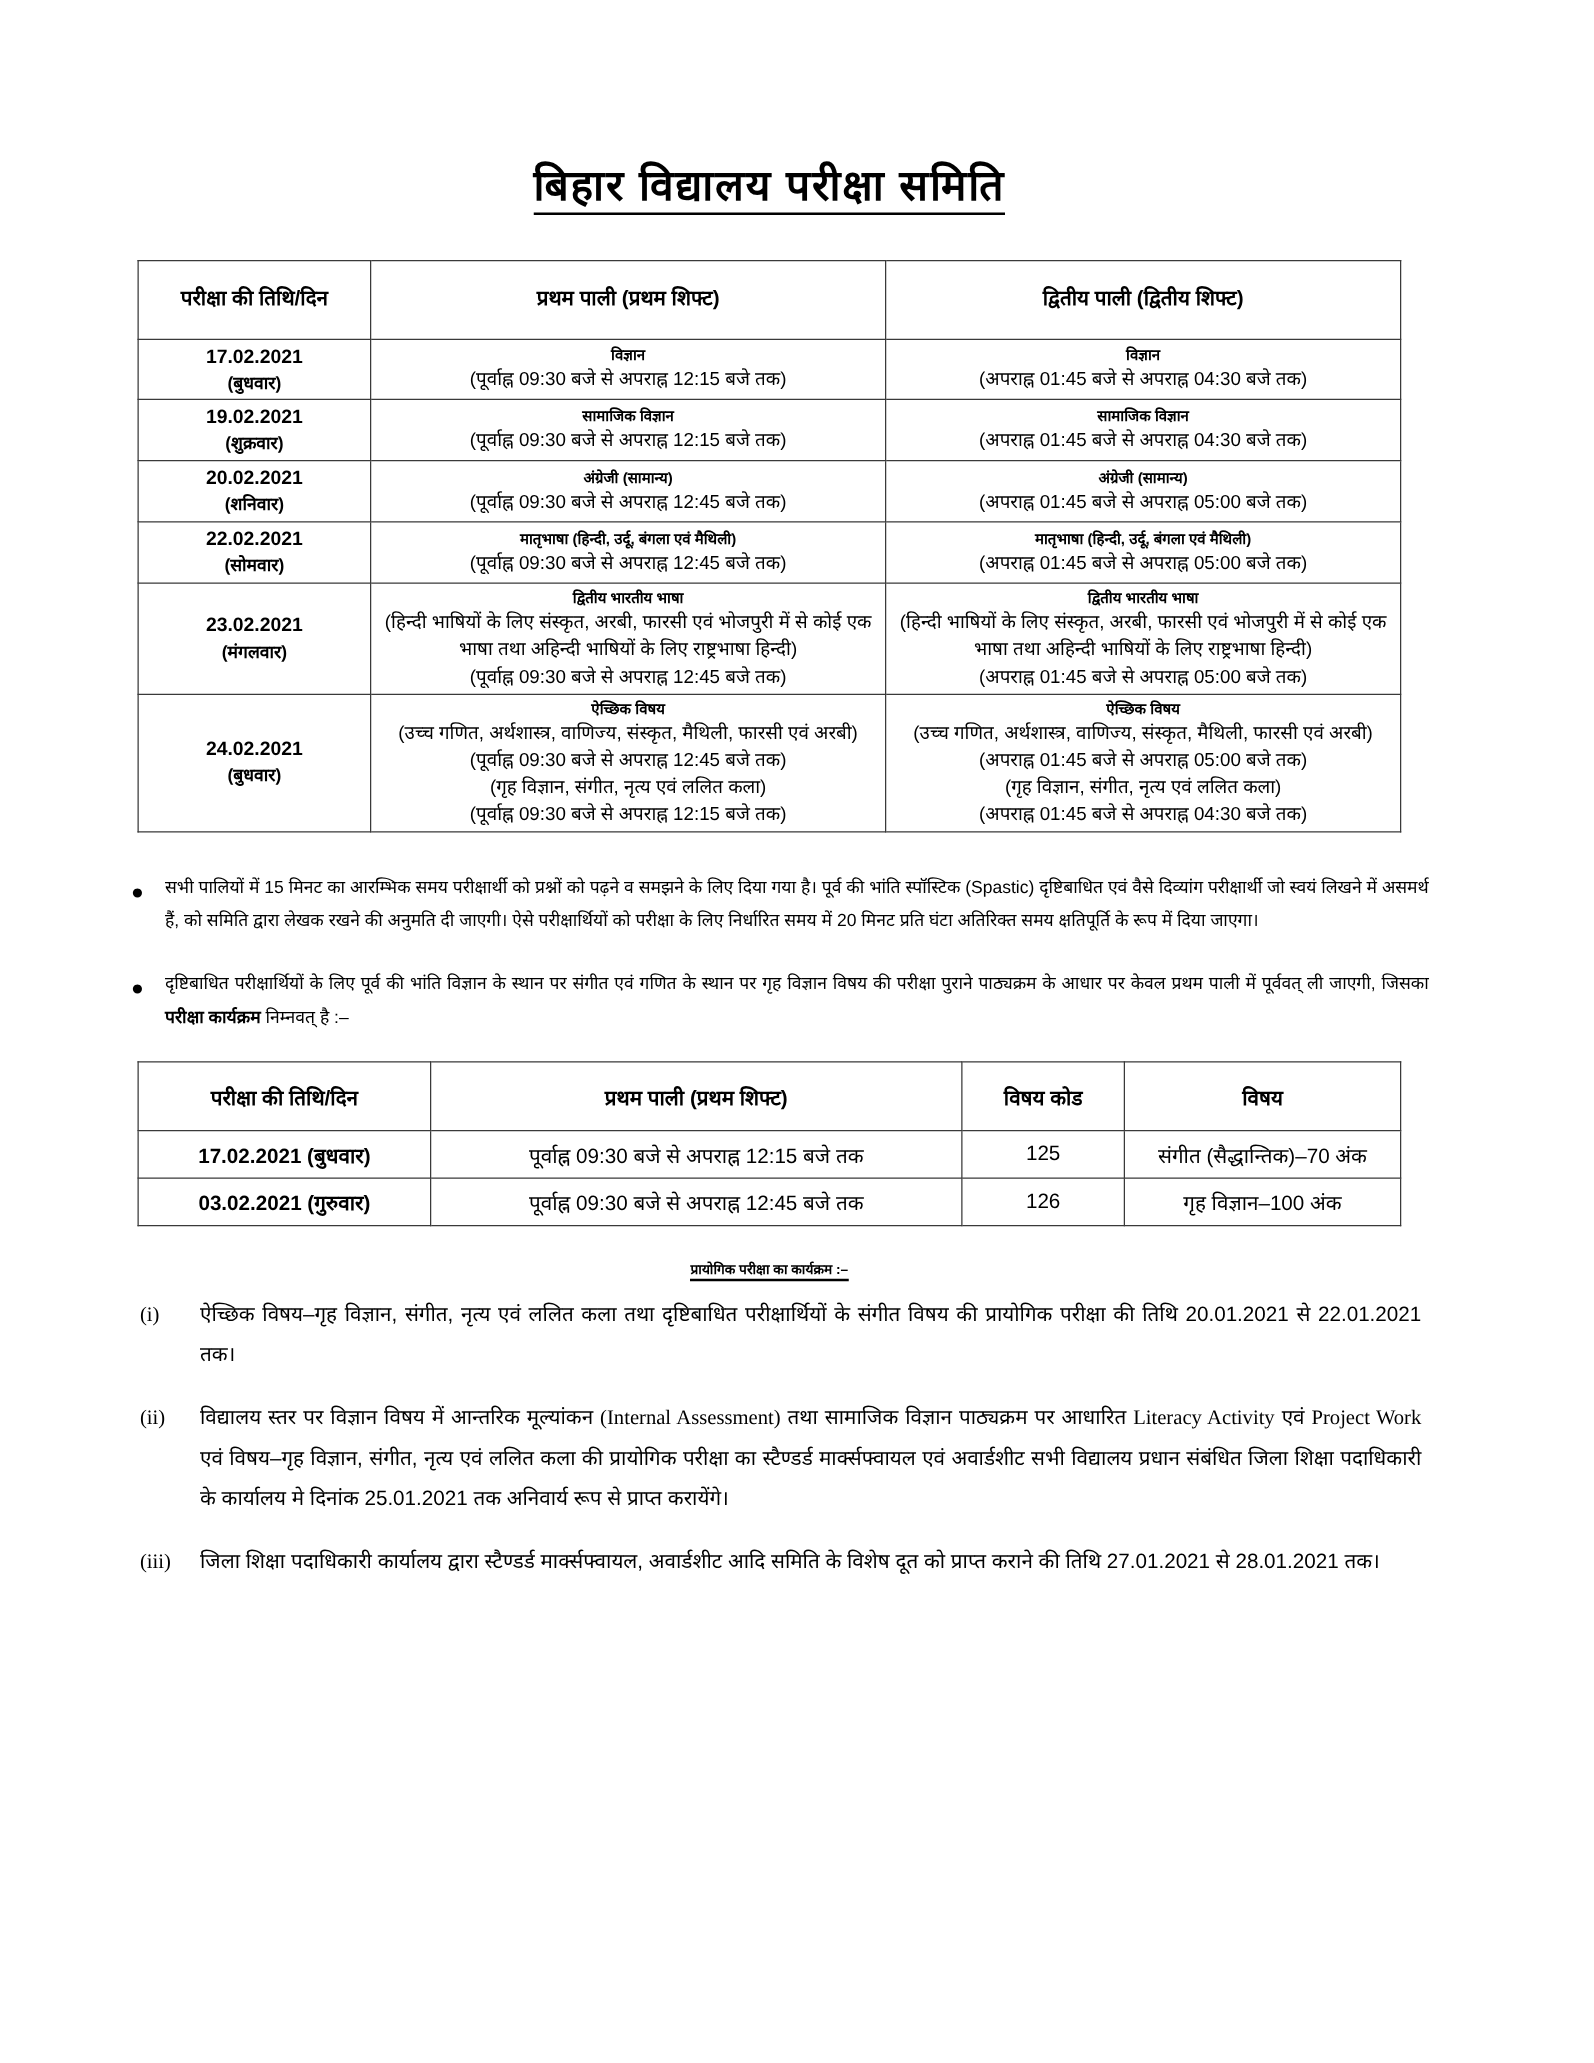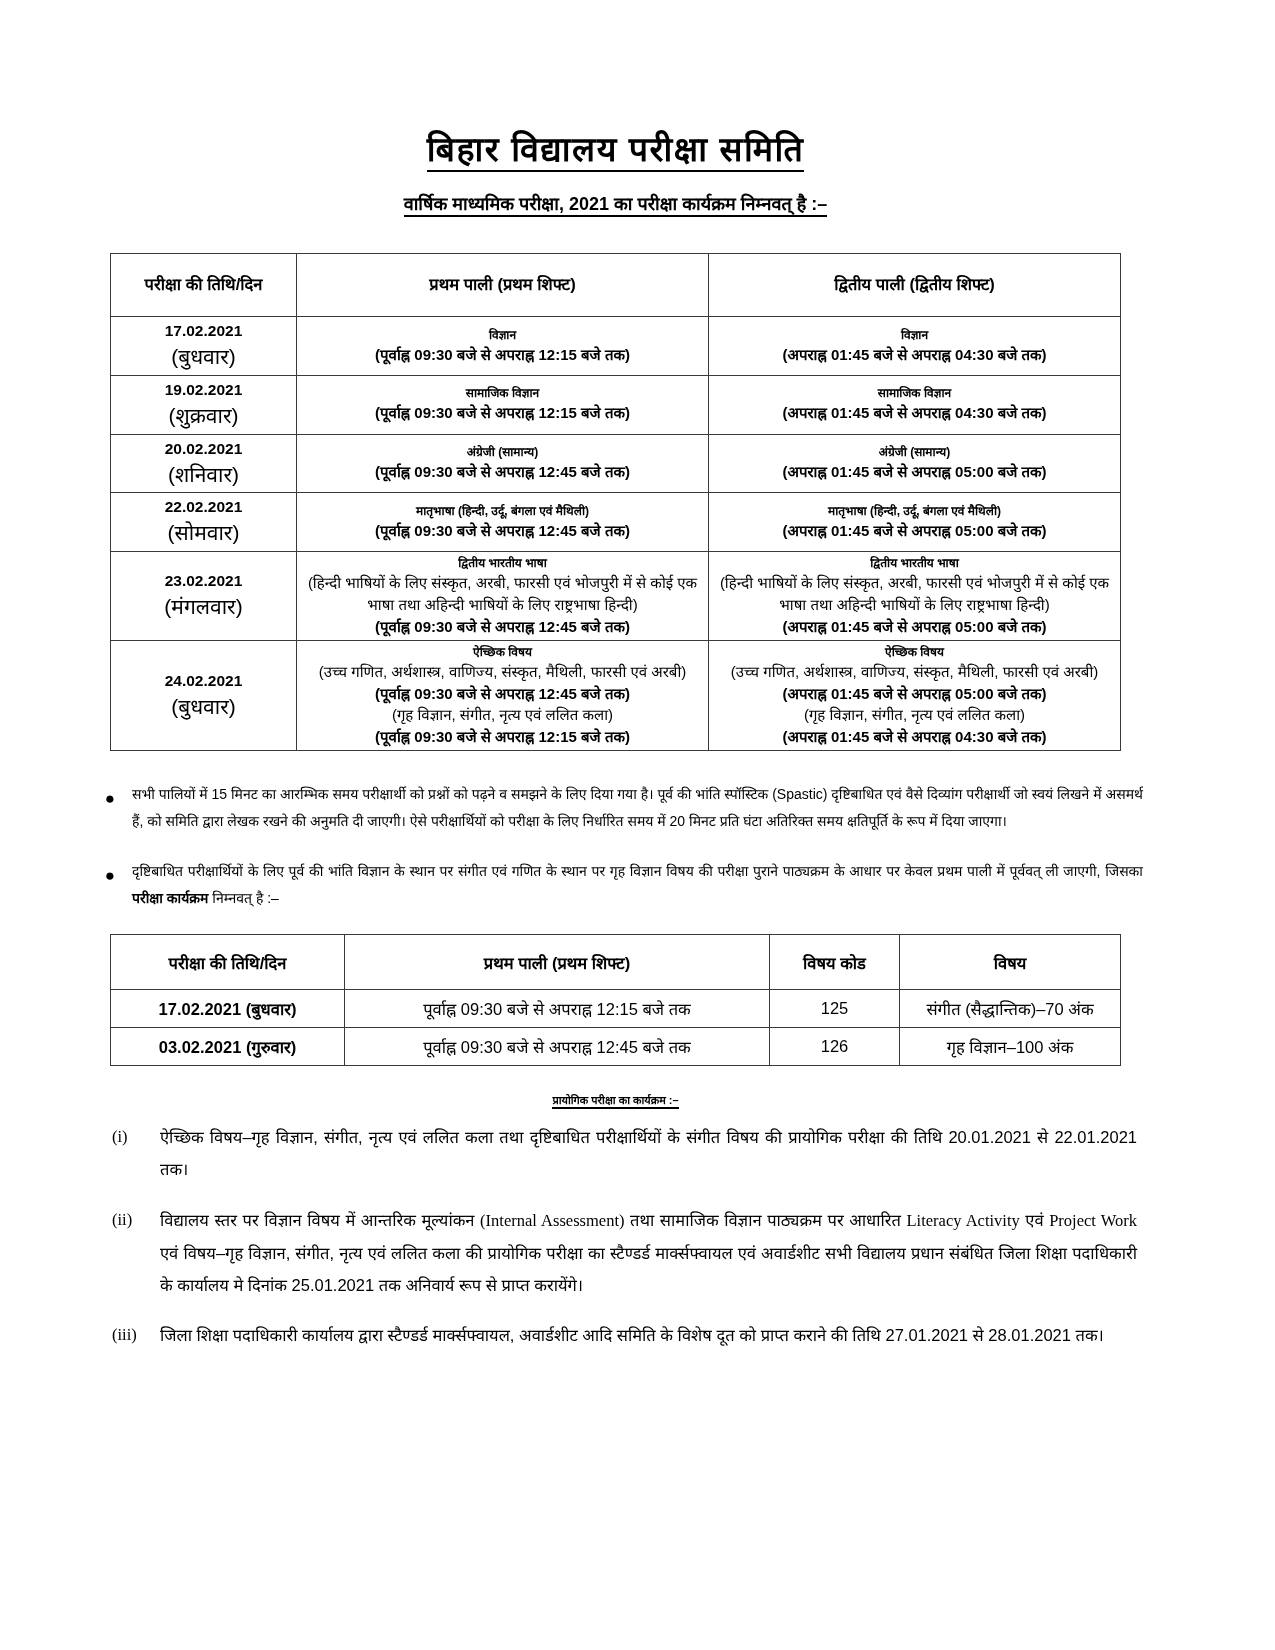--- a/index.html
+++ b/index.html
@@ -72,29 +72,29 @@
   }
   table.sched col.c-date { width: 186px; }
   table.sched col.c-shift { width: 412px; }
 
   .cell-date {
     font-weight: bold;
     font-size: 16px;
     line-height: 1.5;
   }
   .cell-date .day {
+    font-weight: bold;
+    font-size: 14px;
+  }
+  .subj {
+    font-weight: bold;
+    font-size: 12px;
+  }
+  .tm {
     font-weight: normal;
-    font-size: 21px;
-  }
-  .subj {
-    font-weight: bold;
-    font-size: 12px;
-  }
-  .tm {
-    font-weight: bold;
     font-size: 15px;
   }
   .detail {
     font-weight: normal;
     font-size: 15px;
     line-height: 1.45;
   }
 
   
   .notes {
@@ -175,21 +175,20 @@
     padding-right: 6px;
   }
   .serif { font-family: "Liberation Serif", serif; }
 </style>
 </head>
 <body>
 
 <div class="page">
 
   <h1 class="doc-title"><span>बिहार विद्यालय परीक्षा समिति</span></h1>
-  <div class="doc-subtitle"><span>वार्षिक माध्यमिक परीक्षा, 2021 का परीक्षा कार्यक्रम निम्नवत् है :–</span></div>
 
   <table class="sched">
     <colgroup>
       <col class="c-date">
         <col class="c-shift">
         <col class="c-shift">
     </colgroup>
     <thead>
       <tr>
         <th>परीक्षा की तिथि/दिन</th>

